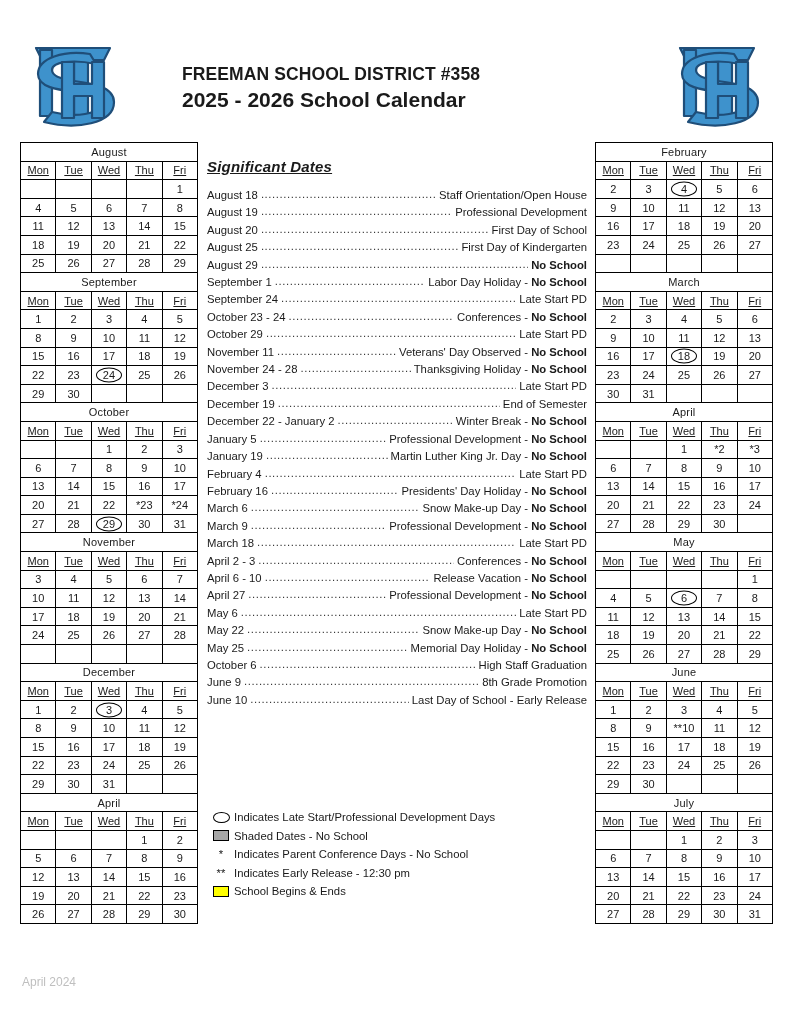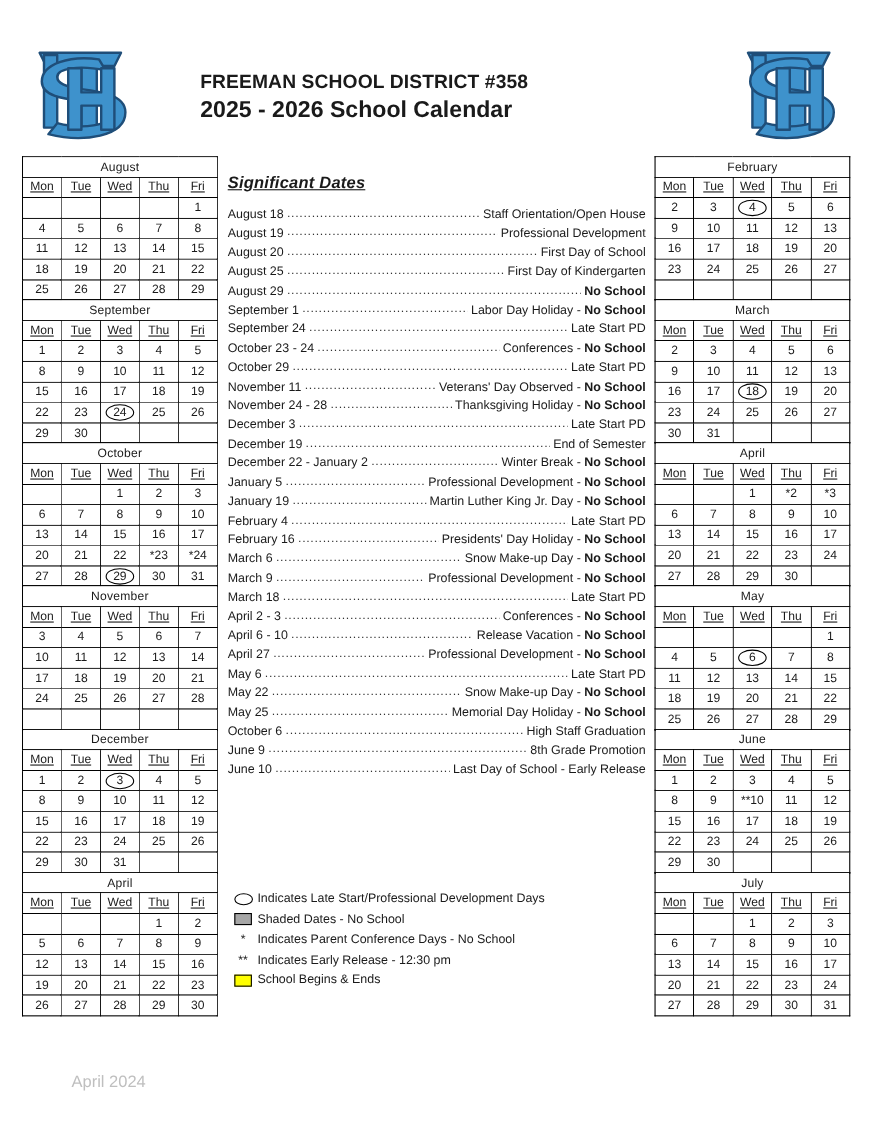--- a/index.html
+++ b/index.html
@@ -189,23 +189,22 @@
     border-radius: 50%;
     box-sizing: border-box;
   }
   .legend-text { flex: 1 1 auto; }
 
   
   #footer {
     position: absolute;
     left: 22px;
     top: 975px;
-    font-size: 15px;
+    font-size: 12px;
     color: #bfbfbf;
-    margin-left: 43px;
   }
 </style>
 </head>
 <body>
 
 <div id="header">
 
   <span class="logo left">
     <svg viewBox="0 0 108 112" width="108" height="112" aria-hidden="true">
       <g fill="#3E92CC" stroke="#1F4E79" stroke-width="2.2" stroke-linejoin="round">

